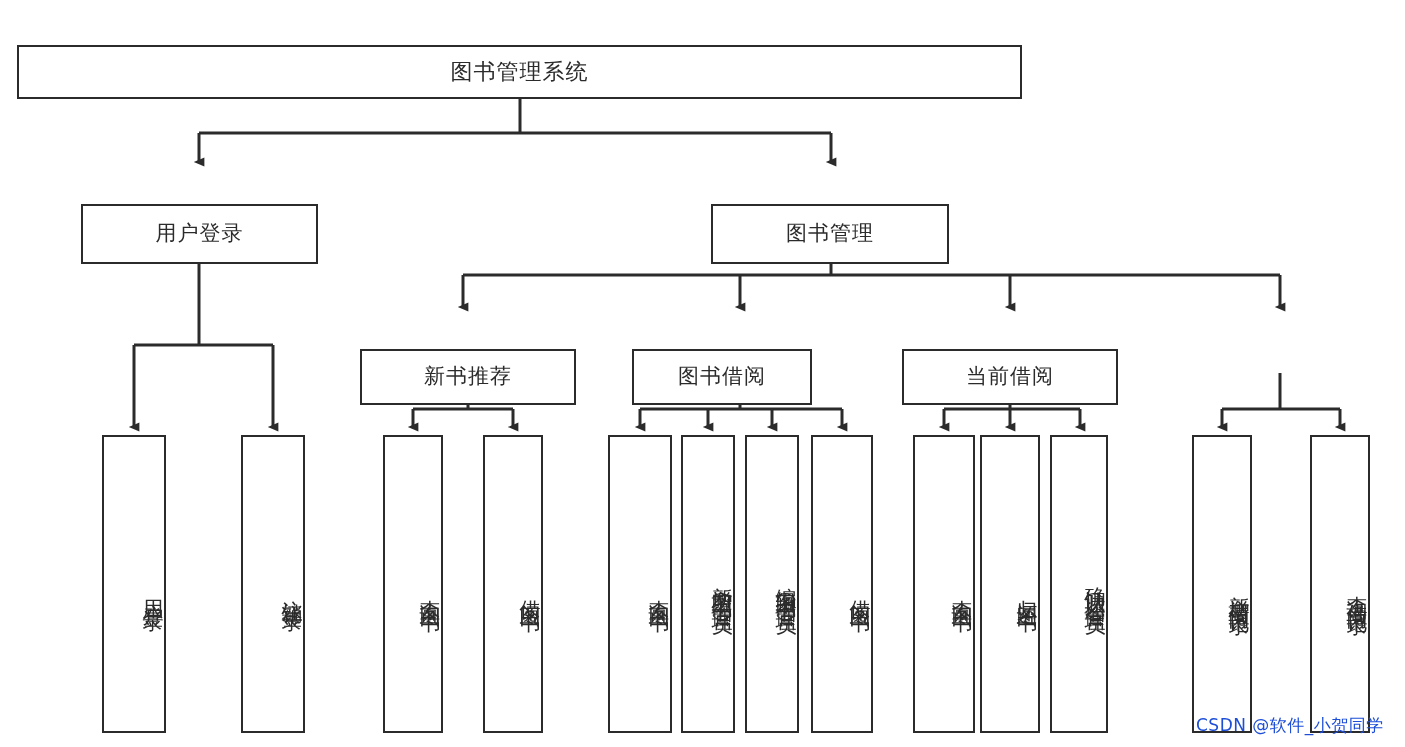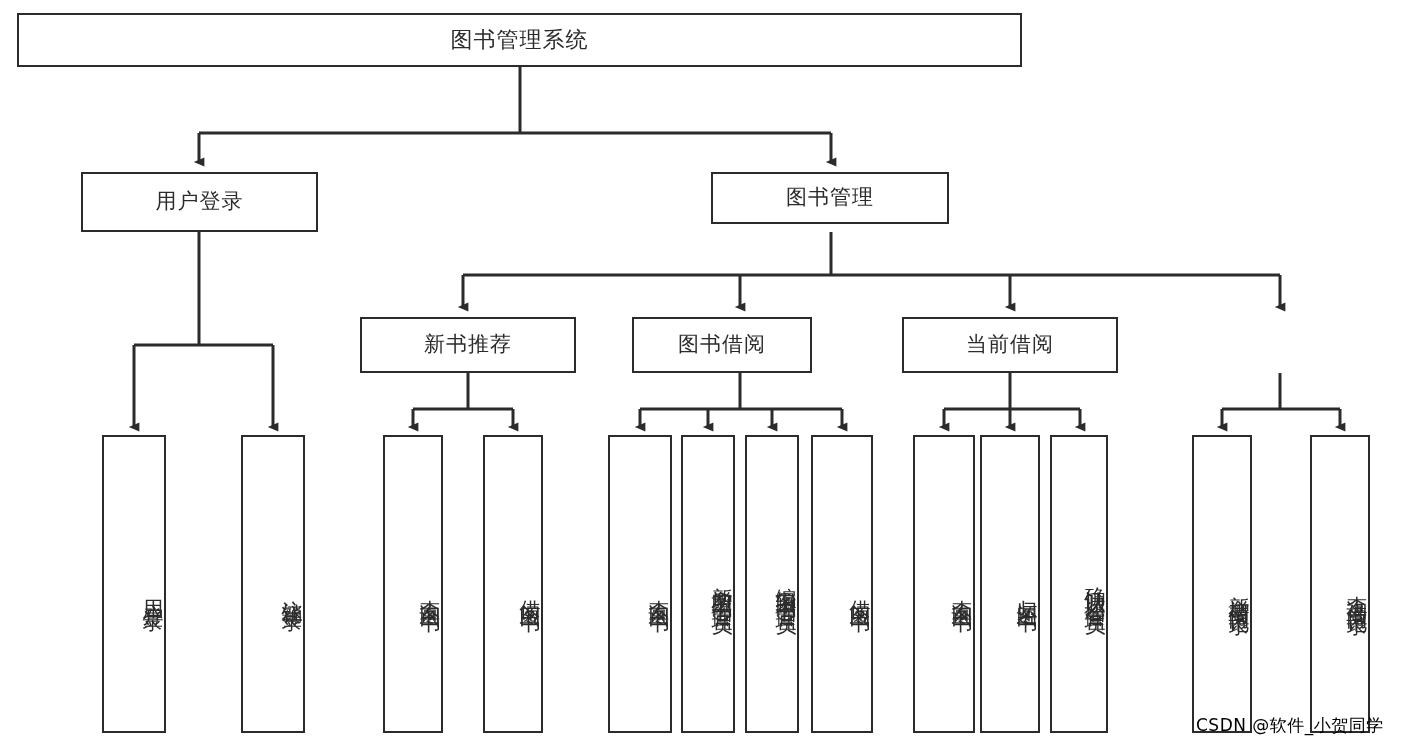--- a/index.html
+++ b/index.html
@@ -27,20 +27,21 @@
     border:2px solid #2b2b2b;
     display:flex;
     align-items:center;
     justify-content:center;
     color:#2b2b2b;
   }
   .node.horiz{
     font-size:21px;
     letter-spacing:1px;
     line-height:1.2;
+    margin-top:32px;
   }
   .node.root{
     font-size:22px;
   }
   .node.vert{
     font-size:21px;
     writing-mode:vertical-rl;
     text-orientation:upright;
     letter-spacing:4px;
     align-items:flex-start;
@@ -48,21 +49,21 @@
     padding-top:14px;
     line-height:1.05;
     white-space:nowrap;
   }
   .node.vert.tall-pad{
     padding-top:8px;
   }
   .watermark{
     position:absolute;
     font-size:17px;
-    color:#000000;
+    color:#1d4ed8;
     letter-spacing:0.5px;
     white-space:nowrap;
     font-family:"DejaVu Sans","Liberation Sans",sans-serif;
   }
 </style>
 </head>
 <body>
 
 <div id="canvas">
 
@@ -115,21 +116,21 @@
       <path d="M1222,409 L1222,427" marker-end="url(#arrow)"></path>
       <path d="M1340,409 L1340,427" marker-end="url(#arrow)"></path>
 
     </g>
   </svg>
 
   <div class="node horiz root" style="left:17px;top:13px;width:1005px;height:54px;">图书管理系统</div>
 
   <div class="node horiz" style="left:81px;top:172px;width:237px;height:60px;">用户登录</div>
 
-  <div class="node horiz" style="left:711px;top:172px;width:238px;height:52px;">图书管理</div>
+  <div class="node horiz" style="left:711px;top:172px;width:238px;height:60px;">图书管理</div>
 
   <div class="node horiz" style="left:360px;top:317px;width:216px;height:56px;">新书推荐</div>
 
   <div class="node horiz" style="left:632px;top:317px;width:180px;height:56px;">图书借阅</div>
 
   <div class="node horiz" style="left:902px;top:317px;width:216px;height:56px;">当前借阅</div>
 
 
   <div class="node vert" style="left:102px;top:435px;width:64px;height:298px;">用户登录</div>
 

